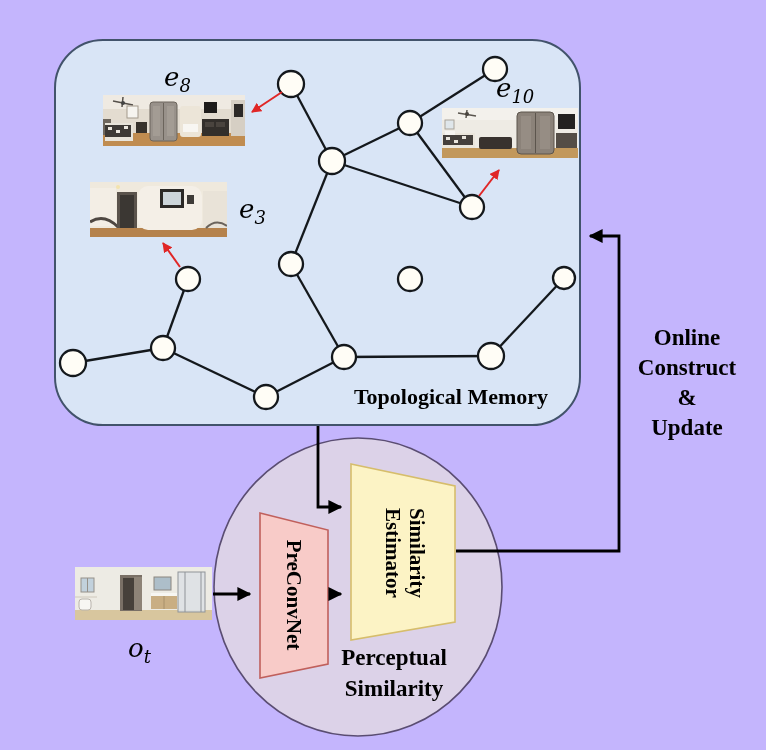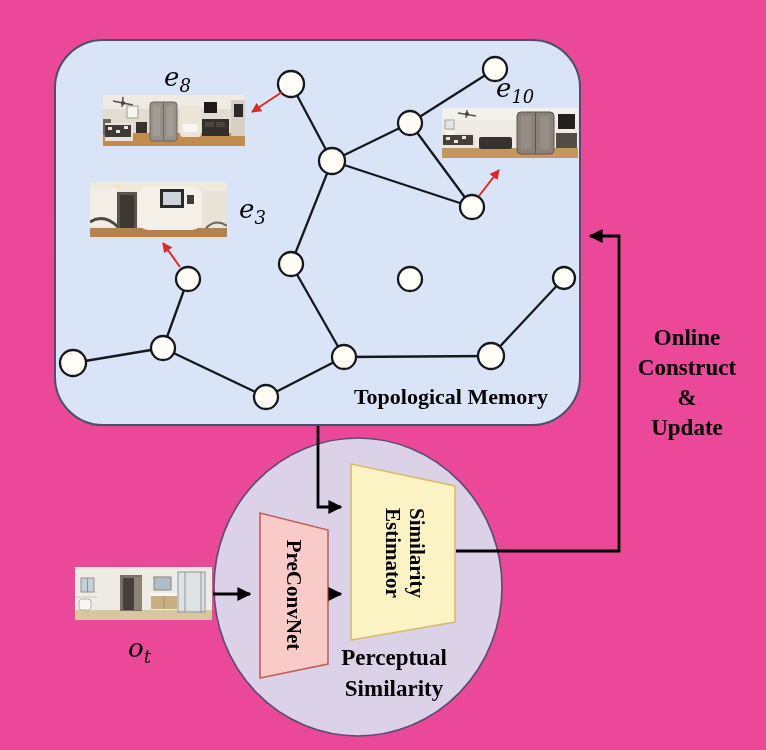--- a/index.html
+++ b/index.html
@@ -1,16 +1,16 @@
 <!DOCTYPE html>
 <html><head>
 <meta charset="utf-8">
 <style>
   html,body{margin:0;padding:0;background:#ffffff;}
-  .stage{position:relative;width:766px;height:750px;background:#ec4899;overflow:hidden;}
+  .stage{position:relative;width:766px;height:750px;background:#c4b5fd;overflow:hidden;}
   svg{display:block;}
   .bold-serif{font-family:"Liberation Serif","DejaVu Serif",serif;font-weight:bold;fill:#000;}
   .math-label{font-family:"DejaVu Serif",serif;font-style:italic;font-size:26px;fill:#000;}
   .sub{font-size:18px;}
   .g-edge{stroke:#14181c;stroke-width:2.3;}
   .g-node{fill:#fffdf6;stroke:#14181c;stroke-width:2.3;}
   .conn{fill:none;stroke:#000;stroke-width:2.8;}
   .redline{fill:none;stroke:#e02626;stroke-width:2;}
   .memory-box{fill:#d9e5f6;stroke:#42536b;stroke-width:2;}
   .ps-circle{fill:#dcd2e8;stroke:#5a4d72;stroke-width:1.6;}

